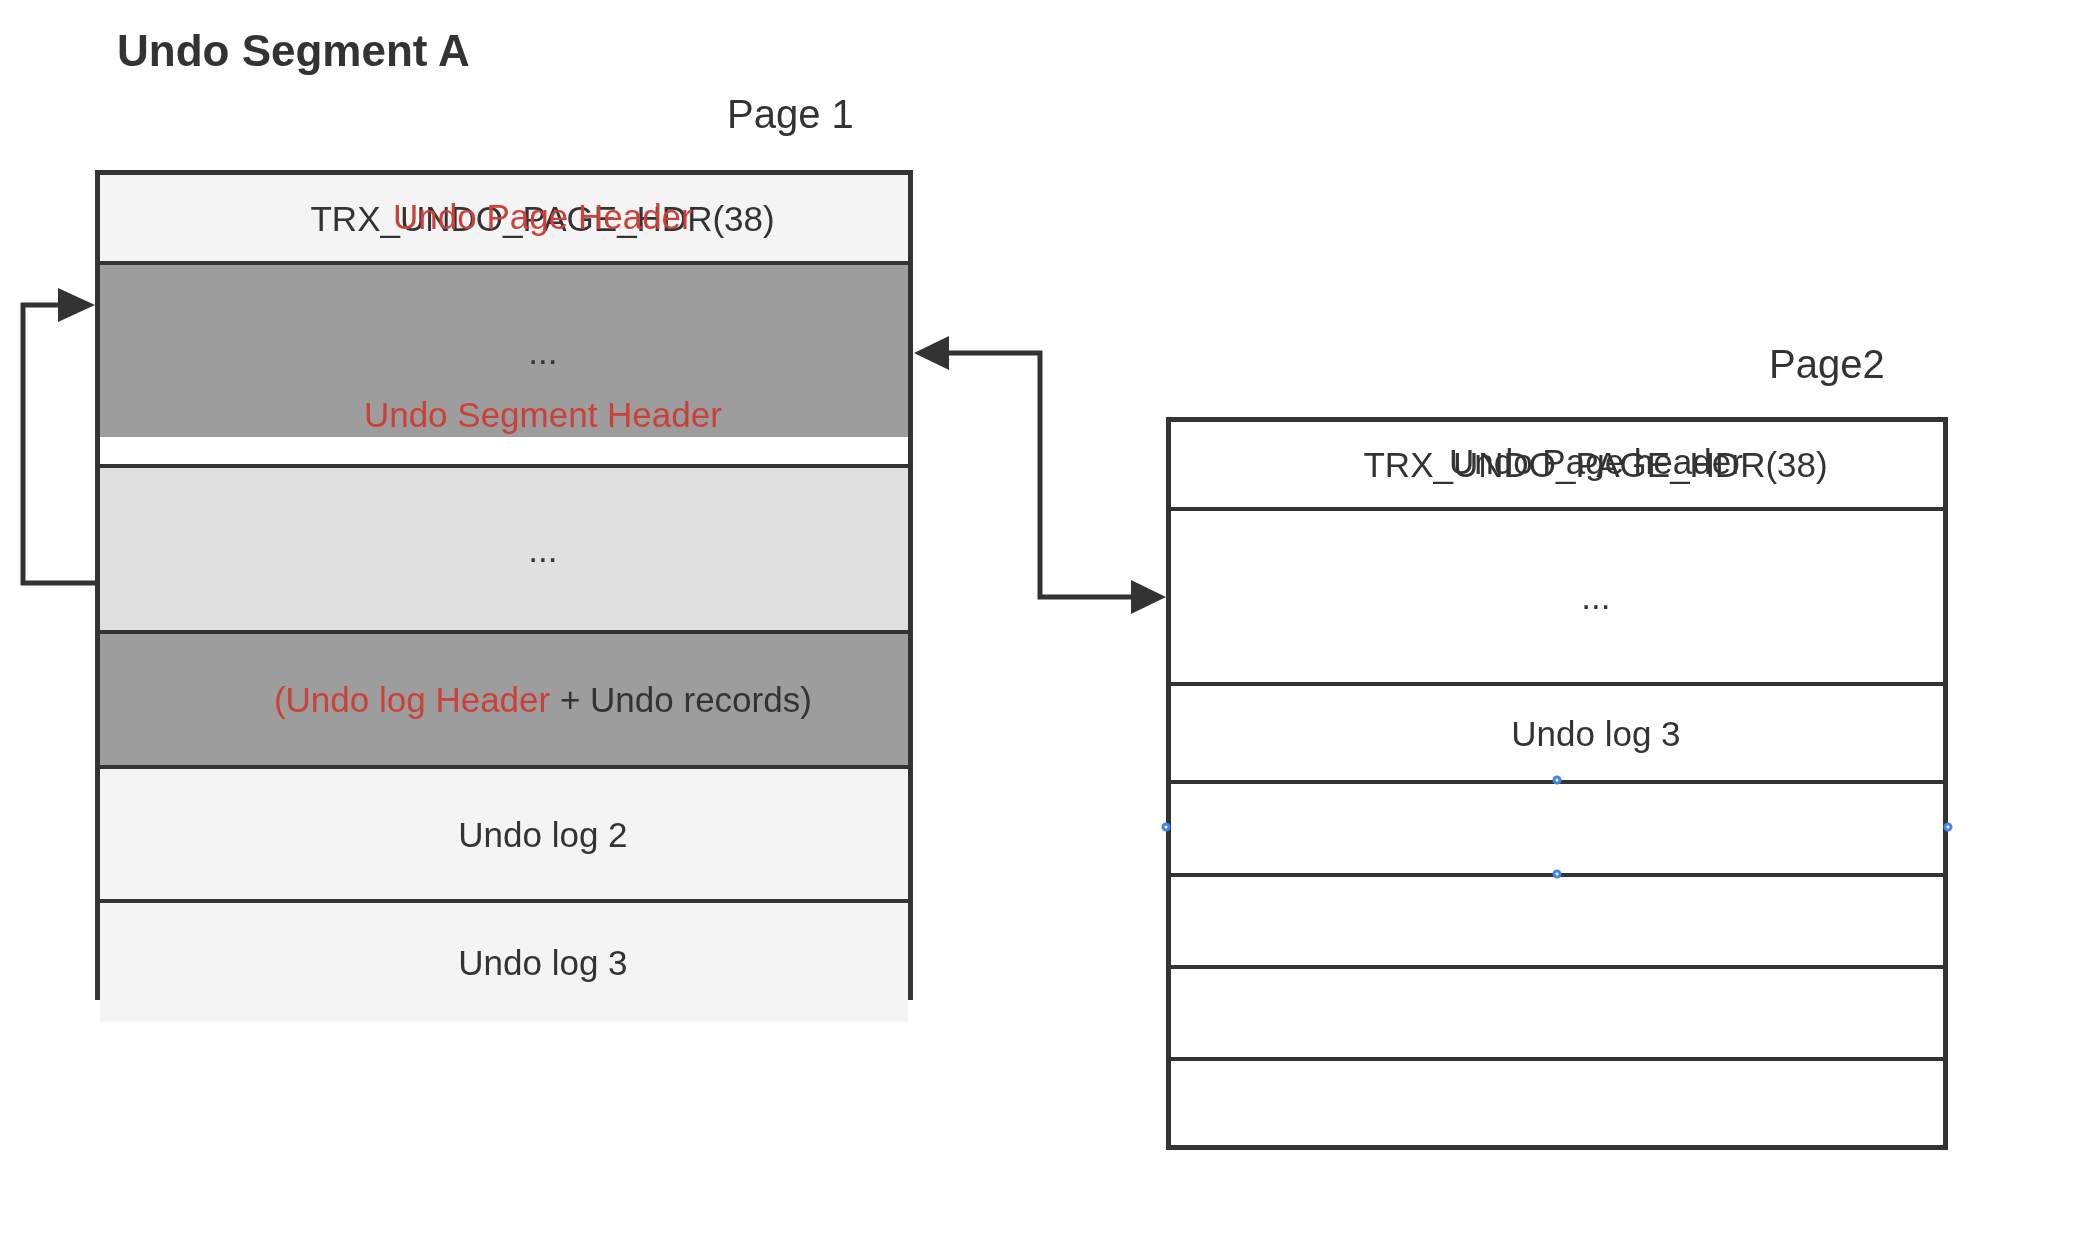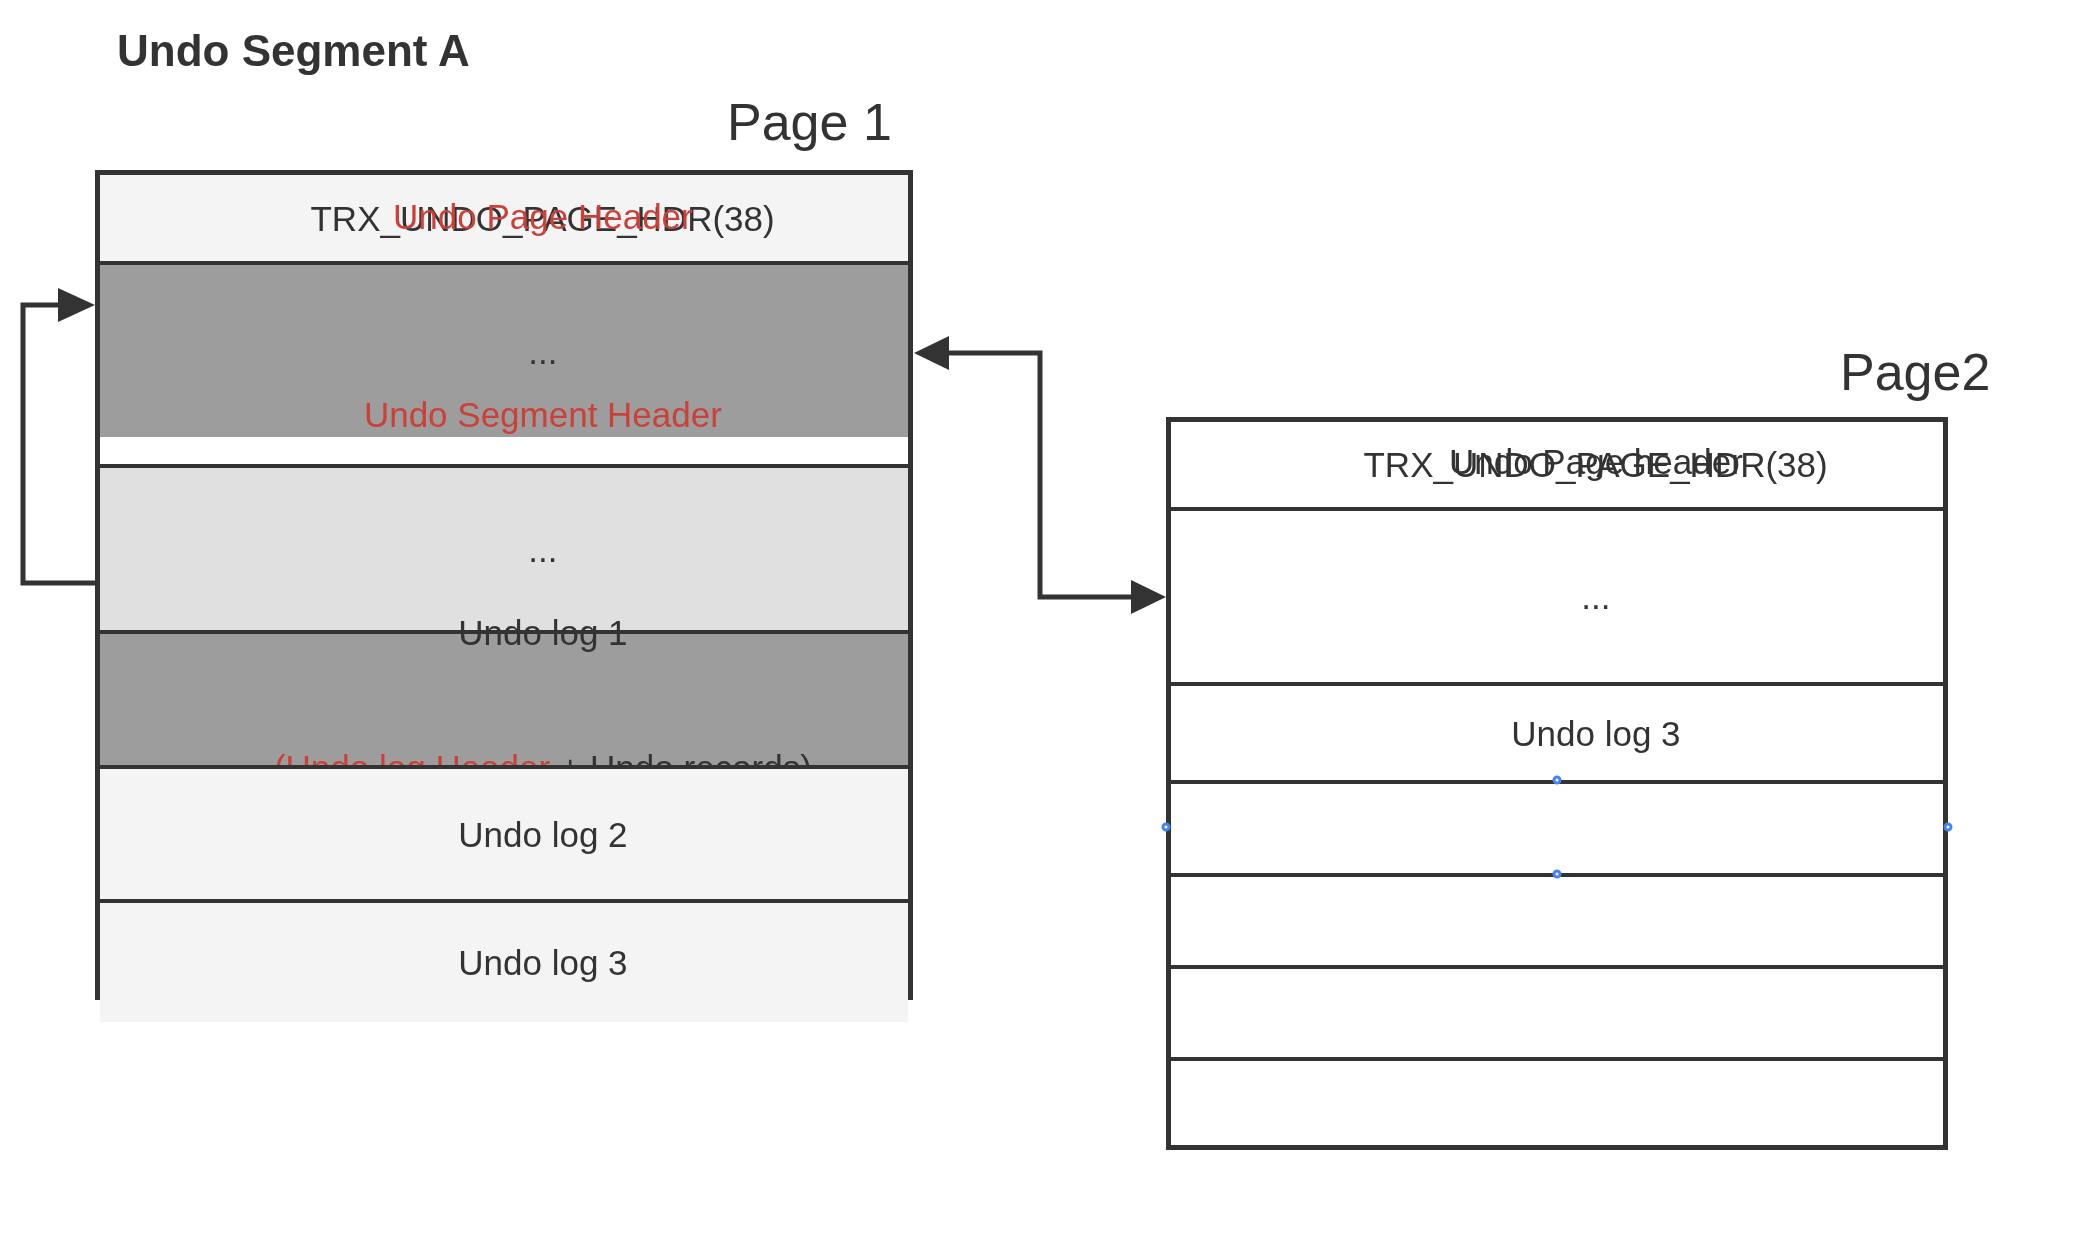--- a/index.html
+++ b/index.html
@@ -6,24 +6,24 @@
   *{box-sizing:border-box;}
   #canvas{
     position:relative;width:2098px;height:1250px;overflow:hidden;background:#fff;
     font-family:"Liberation Sans", sans-serif;color:var(--dark,#333);
   }
   .title{
     position:absolute;left:117px;top:26px;font-size:44px;font-weight:700;
     color:var(--dark);white-space:nowrap;text-align:right;
   }
   .page-label{
-    position:absolute;font-size:52px;font-weight:400;color:var(--dark);white-space:nowrap;
+    position:absolute;font-size:40px;font-weight:400;color:var(--dark);white-space:nowrap;
   }
   #p1label{left:727px;top:92px;}
-  #p2label{left:1840px;top:342px;}
+  #p2label{left:1769px;top:342px;}
 
   .box{
     position:absolute;border:5px solid var(--border);background:#fff;
     display:flex;flex-direction:column;
   }
   #page1-box{left:95px;top:170px;width:818px;height:830px;}
   #page2-box{left:1166px;top:417px;width:782px;height:733px;}
 
   .row{
     width:100%;display:flex;flex-direction:column;align-items:center;justify-content:center;
@@ -92,23 +92,20 @@
       </div>
       <div class="line">
         <span class="c-dark">...</span>
       </div>
       <div class="line">
         <span class="c-dark">TRX_UNDO_PAGE_LIST(16)</span>
       </div>
     </div>
     <div class="row bg-darkgray h-p1r4 bt">
       <div class="line">
-        <span class="c-dark">Undo log 1</span>
-      </div>
-      <div class="line">
         <span class="c-red">(Undo log Header</span><span class="c-dark"> + Undo records)</span>
       </div>
     </div>
     <div class="row bg-offwhite h-p1r5 bt">
       <div class="line">
         <span class="c-dark">Undo log 2</span>
       </div>
     </div>
     <div class="row bg-offwhite h-p1r6 bt">
       <div class="line">

